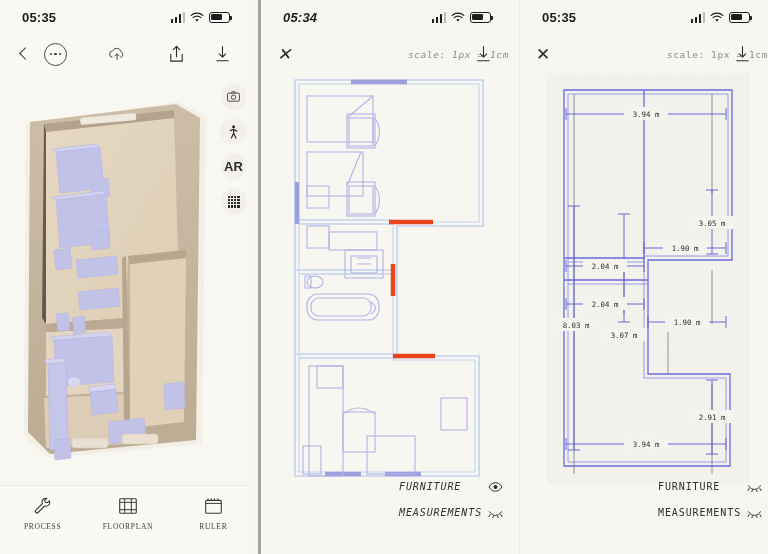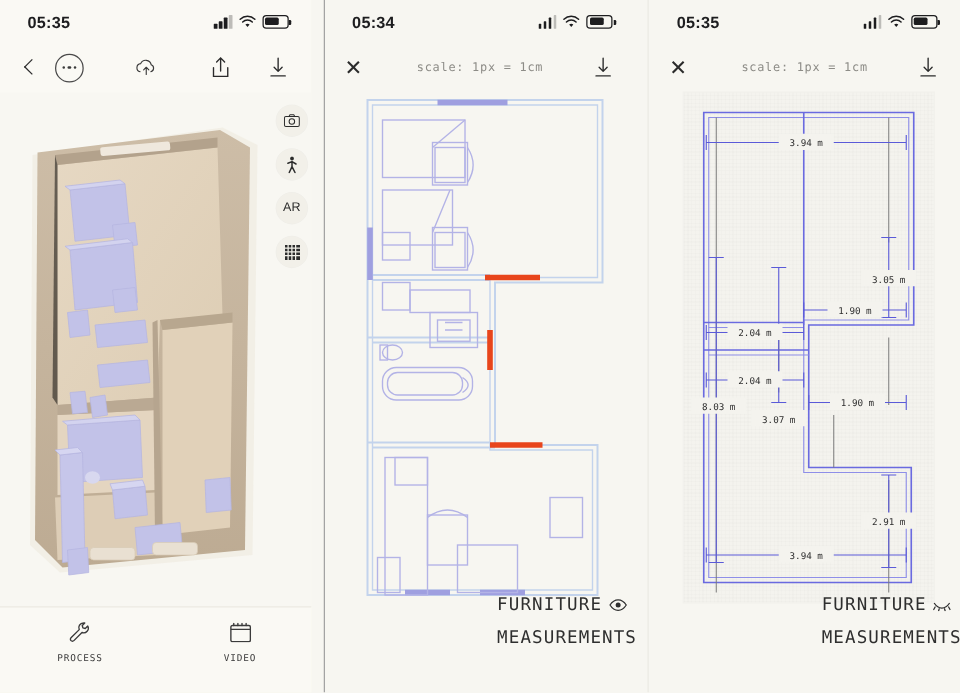--- a/index.html
+++ b/index.html
@@ -6,21 +6,21 @@
   html,body{margin:0;padding:0;}
   body{
     width:768px;height:554px;
     background:#f7f6f1;
     font-family:"DejaVu Sans Mono", monospace;
     overflow:hidden;
   }
   .screens{display:flex;width:768px;height:554px;gap:10px;}
   .panel{position:relative;width:256px;height:554px;overflow:hidden;background:#faf9f4;}
   .panel.p1{background:#faf9f4;}
-  .panel.p2{background:#f7f6f1;border-left:1px solid #a3a3a3;}
+  .panel.p2{background:#f7f6f1;border-left:3px solid #a3a3a3;font-style:italic;}
   .panel.p3{background:#f7f6f1;border-left:1px solid #eceae3;}
 
   
   .statusbar{
     height:34px;display:flex;align-items:center;justify-content:space-between;
     padding:0 18px 0 22px;box-sizing:border-box;
   }
   .status-time{
     font-family:"Liberation Sans", sans-serif;
     font-size:13px;font-weight:700;color:#1d1d1f;letter-spacing:.2px;
@@ -48,67 +48,67 @@
   }
   .dots{display:flex;gap:2.2px;}
   .dots i{width:2.2px;height:2.2px;border-radius:50%;background:#3a3a3a;display:block;}
   .nav-spacer{flex:1;}
   .cloud-ico{width:20px;height:16px;position:relative;cursor:pointer;}
   .cloud-ico svg{display:block}
   .icon-btn{width:20px;height:20px;cursor:pointer;display:flex;align-items:center;justify-content:center;}
   .nav-right{display:flex;align-items:center;gap:26px;}
   .close-x{font-size:17px;color:#2b2b2b;line-height:1;cursor:pointer;font-family:"Liberation Sans",sans-serif;font-weight:300;}
   .scale-label{
-    position:absolute;left:0;right:0;text-align:center;
+    position:absolute;left:0;right:0;text-align:right;
     font-size:9.5px;color:#8d8c87;letter-spacing:.6px;pointer-events:none;
   }
 
   
   .scene-wrap{position:relative;width:256px;height:411px;background:#f8f7f2;overflow:hidden;}
   .side-tools{position:absolute;right:10px;top:10px;display:flex;flex-direction:column;gap:10px;z-index:5;}
   .tool-circle{
     width:25px;height:25px;border-radius:50%;background:#f2f0e9;
     display:flex;align-items:center;justify-content:center;cursor:pointer;
     box-shadow:0 0 0 .5px rgba(0,0,0,.04);
   }
-  .tool-circle .lbl{font-size:10px;font-weight:400;color:#2c2c2c;letter-spacing:.2px;font-family:"Liberation Sans",sans-serif;}
+  .tool-circle .lbl{font-size:13px;font-weight:700;color:#2c2c2c;letter-spacing:.2px;font-family:"Liberation Sans",sans-serif;}
   .grid-ico{width:12px;height:12px;display:grid;grid-template-columns:repeat(4,1fr);grid-template-rows:repeat(4,1fr);gap:1px;}
   .grid-ico i{background:#2c2c2c;display:block;}
 
   .room3d{position:absolute;left:18px;top:18px;width:190px;height:370px;}
   .room3d svg{display:block;}
 
   
   .tabbar{
     position:absolute;bottom:0;left:0;width:256px;height:69px;
     background:#faf9f4;border-top:1px solid #ece9e1;
     display:flex;align-items:flex-start;justify-content:space-around;padding-top:10px;box-sizing:border-box;
   }
   .tab{display:flex;flex-direction:column;align-items:center;gap:7px;cursor:pointer;width:56px;}
   .tab .ti{height:19px;display:flex;align-items:center;justify-content:center;}
-  .tab .tl{font-size:7.5px;color:#3b3b3b;letter-spacing:.7px;}
+  .tab .tl{font-size:7.5px;color:#3b3b3b;letter-spacing:.7px;font-family:Liberation Serif, serif;}
 
   
   .plan-area{position:relative;width:256px;height:480px;}
   .plan-card{
     position:absolute;left:28px;top:0;width:200px;height:408px;
     background:#f7f6f1;
   }
   .plan-card.tex{
     background:
       repeating-linear-gradient(0deg, rgba(0,0,0,0.012) 0px, rgba(0,0,0,0.012) 1px, transparent 1px, transparent 3px),
       repeating-linear-gradient(90deg, rgba(0,0,0,0.012) 0px, rgba(0,0,0,0.012) 1px, transparent 1px, transparent 3px),
       #f4f3ee;
     box-shadow:0 0 0 1px rgba(0,0,0,0.02);
   }
   .plan-card svg{display:block;}
   .legend{
     position:absolute;right:14px;width:104px;display:flex;align-items:center;justify-content:space-between;
   }
-  .legend .lt{font-size:14px;color:#2f2f2f;letter-spacing:.9px;}
+  .legend .lt{font-size:10px;color:#2f2f2f;letter-spacing:.9px;}
   .eye-ico{width:15px;height:11px;display:flex;align-items:center;justify-content:center;cursor:pointer;}
   .legend.furn{bottom:62px;}
   .legend.meas{bottom:36px;}
 </style>
 </head>
 <body>
 
 <div class="screens">
 
   <div class="panel p1">
@@ -280,27 +280,36 @@
       <span class="tab">
         <span class="ti">
           <svg width="18" height="18" viewBox="0 0 18 18">
             <path d="M11.7 1.4a3.7 3.7 0 0 0-3.3 5.3L1.8 13.2a1.6 1.6 0 1 0 2.3 2.3l6.5-6.5a3.7 3.7 0 0 0 4.6-5.2l-2 2-1.9-.5-.5-1.9 2-2a3.7 3.7 0 0 0-1.1 0Z" fill="none" stroke="#3b3b3b" stroke-width="1.1" stroke-linejoin="round"></path>
           </svg>
         </span>
         <span class="tl">PROCESS</span>
       </span>
       <span class="tab">
         <span class="ti">
+          <svg width="18" height="16" viewBox="0 0 18 16">
+            <rect x="0.7" y="0.7" width="16.6" height="14.6" rx="1" fill="none" stroke="#3b3b3b" stroke-width="1.1"></rect>
+            <path d="M5.7 0.7v14.6M12.3 0.7v14.6M0.7 4.3h16.6M0.7 11.7h16.6" stroke="#3b3b3b" stroke-width="1"></path>
+          </svg>
+        </span>
+        <span class="tl">FLOORPLAN</span>
+      </span>
+      <span class="tab">
+        <span class="ti">
           <svg width="17" height="16" viewBox="0 0 17 16">
             <rect x="0.7" y="2.4" width="15.6" height="12.9" rx="1.2" fill="none" stroke="#3b3b3b" stroke-width="1.1"></rect>
             <path d="M0.7 5.4h15.6" stroke="#3b3b3b" stroke-width="1"></path>
             <path d="M3 2.4V0.7M6.3 2.4V0.7M9.6 2.4V0.7M12.9 2.4V0.7" stroke="#3b3b3b" stroke-width="1.1" stroke-linecap="round"></path>
           </svg>
         </span>
-        <span class="tl">VIDEO</span>
+        <span class="tl">RULER</span>
       </span>
     </div>
   </div>
 
   <div class="panel p2">
 
     <div class="statusbar">
       <span class="status-time">05:34</span>
       <span class="status-icons">
         <span class="sig">

